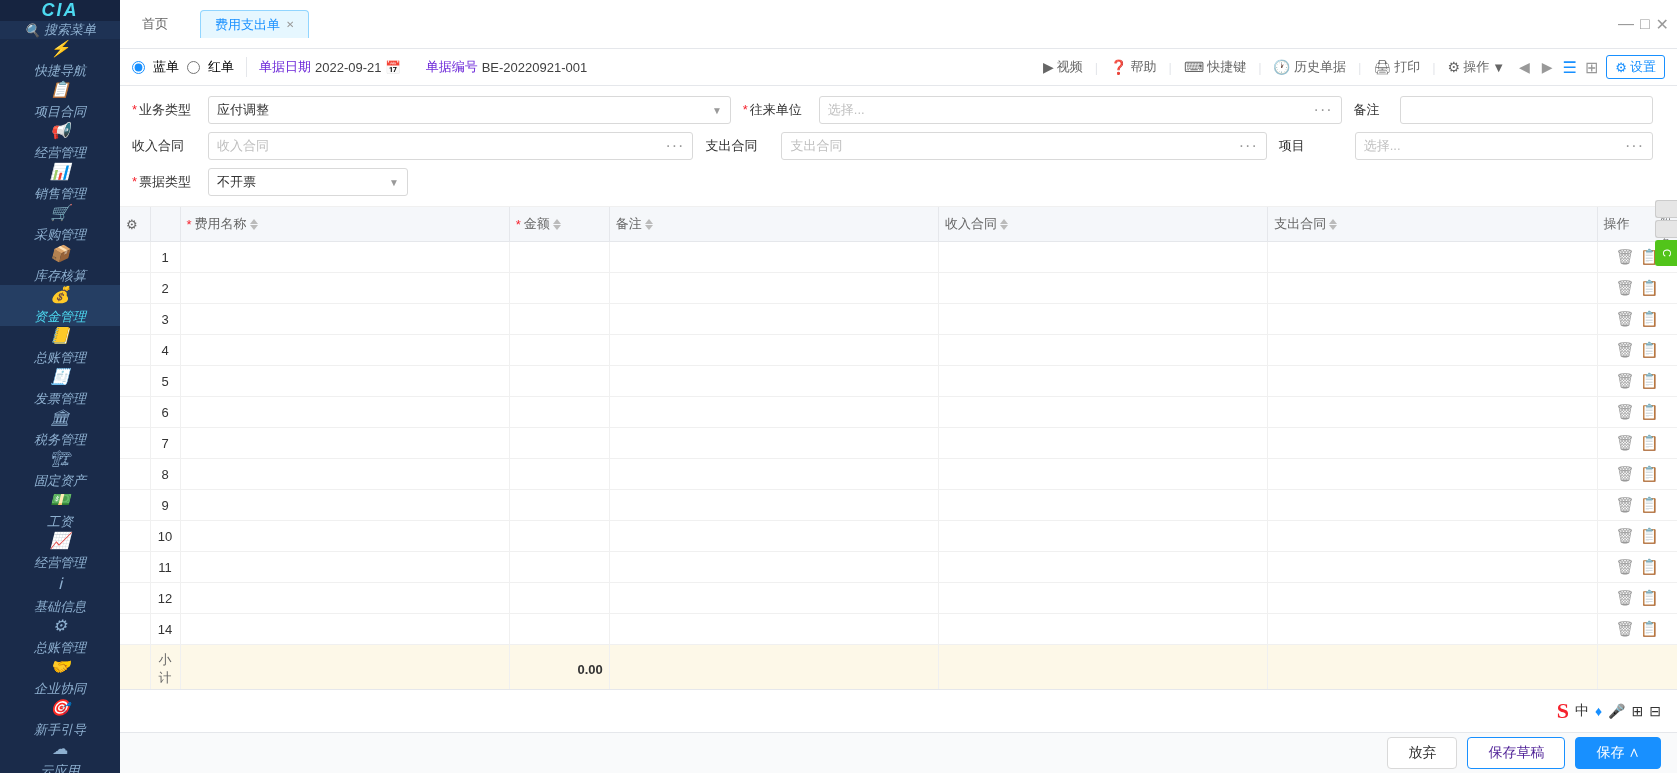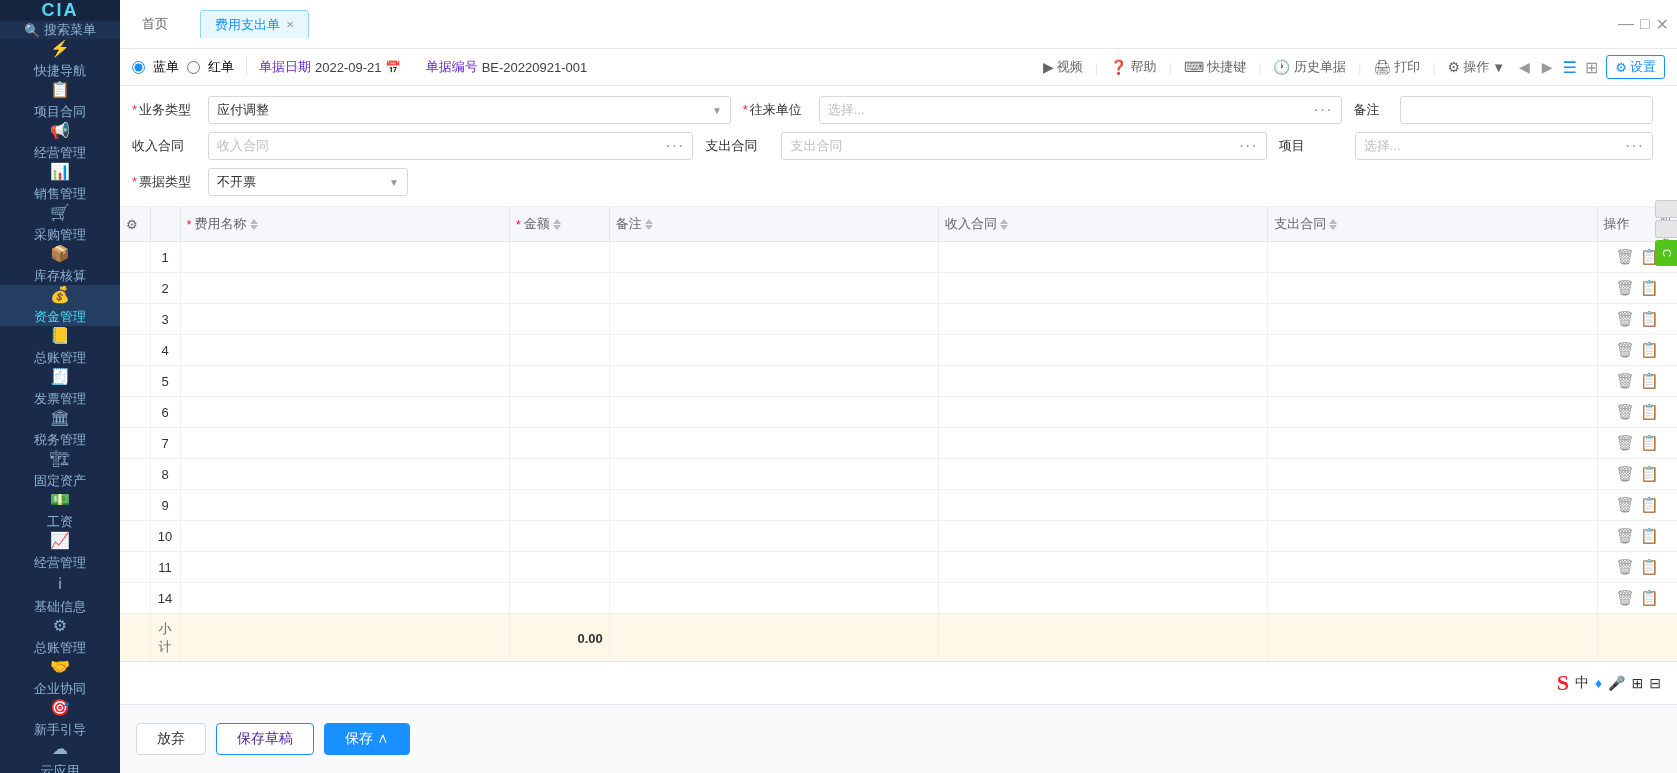--- a/index.html
+++ b/index.html
@@ -1,19 +1,19 @@
 <!DOCTYPE html>
 <html><head>
   <meta charset="utf-8">
   <style>
     * { box-sizing: border-box; margin: 0; padding: 0; font-family: 'Microsoft YaHei', '微软雅黑', sans-serif; font-size: 13px; }
     body { background: #f0f2f5; width: 1677px; height: 773px; overflow: hidden; display: flex; }
 
     
-    .sidebar { width: 120px; background: #1a2b4a; height: 773px; display: flex; flex-direction: column; flex-shrink: 0; }
+    .sidebar { width: 120px; background: #1a2b4a; height: 773px; display: flex; flex-direction: column; flex-shrink: 0; font-style: italic; }
     .sidebar-logo { height: 50px; display: flex; align-items: center; justify-content: center; background: #162440; color: #4dd9f0; font-size: 18px; font-weight: bold; letter-spacing: 2px; }
     .sidebar-search { height: 40px; display: flex; align-items: center; justify-content: center; background: #1e3254; cursor: pointer; color: #8eb0d0; font-size: 12px; gap: 4px; }
     .sidebar-item { height: 50px; display: flex; flex-direction: column; align-items: center; justify-content: center; color: #8eb0d0; cursor: pointer; gap: 4px; font-size: 11px; }
     .sidebar-item.active { background: #253e63; color: #4dd9f0; }
     .sidebar-item .icon { font-size: 16px; }
 
     
     .main { flex: 1; display: flex; flex-direction: column; background: #f0f2f5; height: 773px; overflow: hidden; }
 
     
@@ -77,21 +77,21 @@
     .action-icons { display: flex; align-items: center; justify-content: center; gap: 6px; }
     .action-icon { cursor: pointer; color: #999; font-size: 15px; }
 
     
     .footer { display: flex; align-items: center; justify-content: space-between; padding: 8px 16px; border-top: 1px solid #e5e7eb; background: #fff; flex-shrink: 0; }
     .footer-icons { display: flex; align-items: center; gap: 6px; margin-left: auto; }
     .footer-icon { cursor: pointer; font-size: 20px; }
     .s-icon { color: #f5222d; font-weight: bold; font-size: 22px; font-family: serif; }
 
     
-    .bottom-bar { display: flex; align-items: center; padding: 18px 16px; gap: 10px; background: #f9fafb; border-top: 1px solid #e5e7eb; flex-shrink: 0; }
+    .bottom-bar { display: flex; align-items: center; justify-content: flex-end; padding: 4px 16px; gap: 10px; background: #f9fafb; border-top: 1px solid #e5e7eb; flex-shrink: 0; }
     .btn { padding: 6px 20px; border-radius: 4px; cursor: pointer; font-size: 14px; border: 1px solid; }
     .btn-default { background: #fff; border-color: #d9d9d9; color: #333; }
     .btn-secondary { background: #fff; border-color: #1890ff; color: #4c1d95; }
     .btn-primary { background: #1890ff; border-color: #1890ff; color: #fff; }
     .float-tab { width: 22px; background: #e6e6e6; padding: 8px 4px; cursor: pointer; color: #666; font-size: 11px; text-align: center; border-radius: 3px 0 0 3px; writing-mode: vertical-rl; border: 1px solid #ccc; border-right: none; }
     .float-tab.green { background: #52c41a; color: #fff; border-color: #52c41a; }
 
     
     .nav-arrow { cursor: pointer; color: #999; font-size: 14px; padding: 2px; }
   </style>
@@ -545,20 +545,35 @@
       <td></td>
       <td>
         <div class="action-icons">
           <span class="action-icon" title="删除">🗑</span>
           <span class="action-icon" title="复制">📋</span>
         </div>
       </td>
     </tr>
             <tr>
       <td class="row-num" style="text-align:center;color:#999;font-size:12px;"></td>
+      <td class="row-num">12</td>
+      <td></td>
+      <td></td>
+      <td></td>
+      <td></td>
+      <td></td>
+      <td>
+        <div class="action-icons">
+          <span class="action-icon" title="删除">🗑</span>
+          <span class="action-icon" title="复制">📋</span>
+        </div>
+      </td>
+    </tr>
+            <tr>
+      <td class="row-num" style="text-align:center;color:#999;font-size:12px;"></td>
       <td class="row-num">14</td>
       <td></td>
       <td></td>
       <td></td>
       <td></td>
       <td></td>
       <td>
         <div class="action-icons">
           <span class="action-icon" title="删除">🗑</span>
           <span class="action-icon" title="复制">📋</span>

